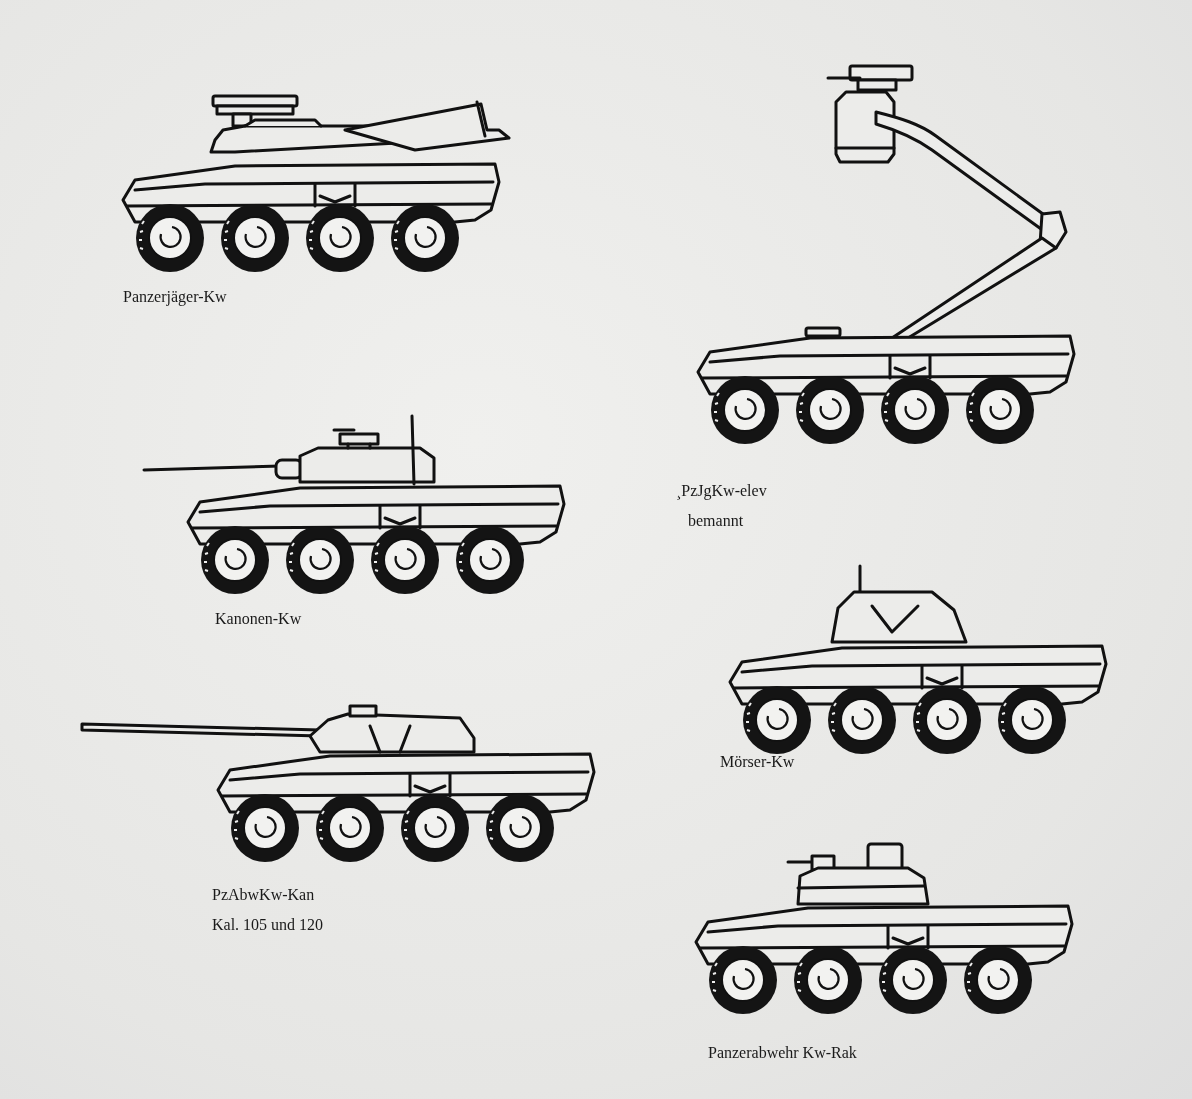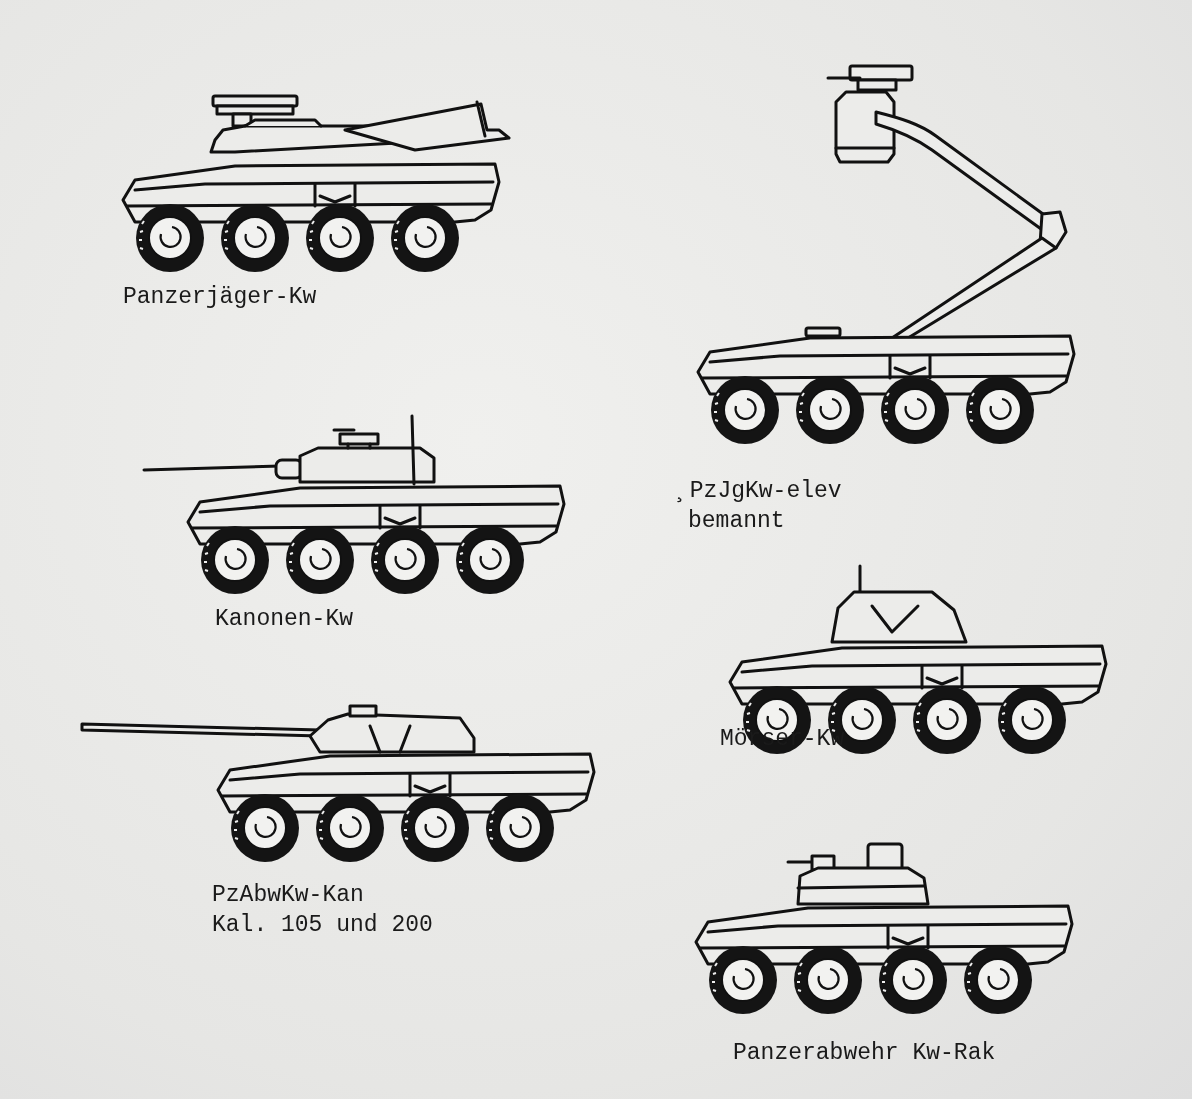--- a/index.html
+++ b/index.html
@@ -7,22 +7,22 @@
     width: 1192px; height: 1099px; overflow: hidden;
     background: #e9e9e7;
     background-image: radial-gradient(ellipse at 40% 40%, #f0f0ee 0%, #e6e6e4 70%, #dedede 100%);
     position: relative;
     font-family: "Liberation Sans", sans-serif;
   }
   .vehicle { position: absolute; }
   .vehicle svg { display: block; overflow: visible; }
   .label {
     position: absolute;
-    font-family: Liberation Mono, monospace;
-    font-size: 23px;
+    font-family: Liberation Serif, serif;
+    font-size: 16px;
     color: #1a1a1a;
     line-height: 30px;
     white-space: nowrap;
   }
   .s { fill: #ececea; stroke: #111; stroke-width: 3; stroke-linejoin: round; stroke-linecap: round; }
   .l { fill: none; stroke: #111; stroke-width: 3; stroke-linecap: round; stroke-linejoin: round; }
   .tire { fill: #141414; }
   .rim { fill: #f2f2f0; stroke: #111; stroke-width: 2; }
   .hub { fill: none; stroke: #111; stroke-width: 2.2; }
 </style>
@@ -111,48 +111,48 @@
 <div class="vehicle" style="left:722px; top:562px;">
   <svg width="390" height="190" viewBox="0 0 390 190">
     <path class="l" d="M 138 4 L 138 30"></path>
     <path class="s" d="M 110 80 L 116 46 L 132 30 L 210 30 L 232 48 L 244 80 Z"></path>
     <path class="l" d="M 150 44 L 170 70 L 196 44"></path>
     <g transform="translate(0,80)">
         <use href="#hull"></use>
       </g>
   </svg>
 </div>
-<div class="label" style="left:720px; top:724px;">
+<div class="label" style="left:720px; top:747px;">
   <span>Mörser-Kw</span>
 </div>
 
 <div class="vehicle" style="left:80px; top:700px;">
   <svg width="520" height="160" viewBox="0 0 520 160">
     <path class="s" d="M 2 24 L 240 30 L 240 36 L 2 30 Z"></path>
     <path class="s" d="M 230 36 L 248 20 L 268 14 L 380 18 L 394 38 L 394 52 L 240 52 Z"></path>
     <rect class="s" x="270" y="6" width="26" height="10"></rect>
     <path class="l" d="M 290 26 L 300 52 M 330 26 L 320 52"></path>
     <g transform="translate(130,50)">
         <use href="#hull"></use>
       </g>
   </svg>
 </div>
 <div class="label" style="left:212px; top:880px;">
   <div>PzAbwKw-Kan</div>
-  <div>Kal. 105 und 200</div>
+  <div>Kal. 105 und 120</div>
 </div>
 
 <div class="vehicle" style="left:688px; top:842px;">
   <svg width="390" height="170" viewBox="0 0 390 170">
     <rect class="s" x="180" y="2" width="34" height="30" rx="3"></rect>
     <rect class="s" x="186" y="32" width="18" height="14"></rect>
     <path class="l" d="M 100 20 L 130 20"></path>
     <rect class="s" x="124" y="14" width="22" height="14"></rect>
     <path class="s" d="M 110 62 L 112 34 L 130 26 L 220 26 L 236 36 L 240 62 Z"></path>
     <path class="l" d="M 110 46 L 236 44"></path>
     <g transform="translate(0,60)">
         <use href="#hull"></use>
       </g>
   </svg>
 </div>
-<div class="label" style="left:733px; top:1038px;text-align:center;">
+<div class="label" style="left:708px; top:1038px;text-align:center;">
   <span>Panzerabwehr Kw-Rak</span>
 </div>
 
 </body></html>

